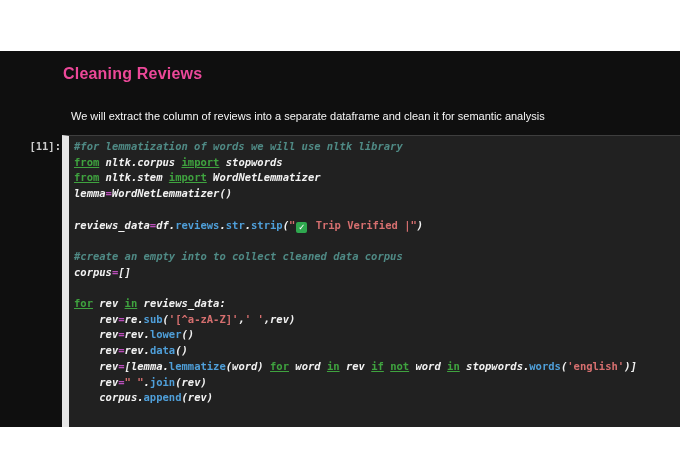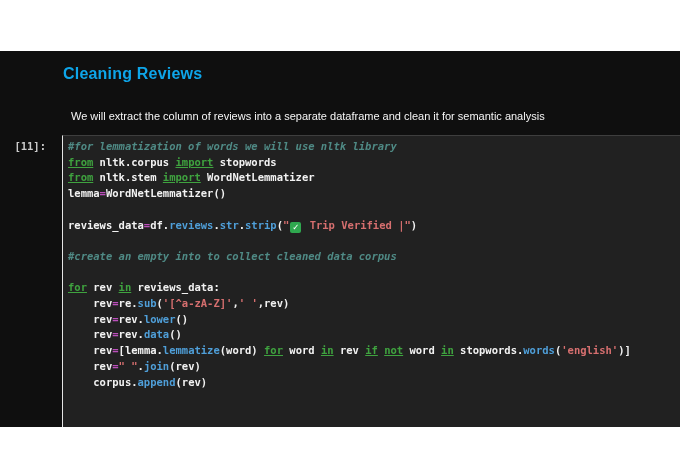--- a/index.html
+++ b/index.html
@@ -6,48 +6,48 @@
   body{
     width:680px;height:459px;overflow:hidden;background:#ffffff;
     font-family:"Liberation Sans", sans-serif;position:relative;
   }
   .dark-area{
     position:absolute;left:0;top:51px;width:680px;height:376px;
     background:#0f0f0f;overflow:hidden;
   }
   .md-title{
     position:absolute;left:63px;top:14px;margin:0;
-    font-size:16px;font-weight:bold;color:#0ea5e9;letter-spacing:0.2px;
+    font-size:16px;font-weight:bold;color:#ec4899;letter-spacing:0.2px;
   }
   .md-sub{
     position:absolute;left:63px;top:51px;margin:8px;
     font-size:11px;font-weight:400;color:#f5f5f5;
   }
   .cell-row{
     position:absolute;left:0;top:84px;right:0;bottom:0;
     display:flex;align-items:stretch;
   }
   .prompt-col{
-    width:62px;flex:0 0 62px;text-align:right;padding:5px 16px 0 0;
+    width:62px;flex:0 0 62px;text-align:right;padding:5px 1px 0 0;
     box-sizing:border-box;
     font-family:"DejaVu Sans Mono", monospace;font-size:10.5px;font-weight:bold;
     color:#cccccc;
   }
   .code-cell{
     flex:1 1 auto;background:#212121;
-    border-top:1px solid #3e3e3e;border-left:1px solid #e5e5e5;
+    border-top:1px solid #3e3e3e;border-left:7px solid #e5e5e5;
     padding:3px 0 0 5px;box-sizing:border-box;overflow:hidden;
   }
   .code-line{
     white-space:pre;
     font-family:"DejaVu Sans Mono", monospace;
     font-size:10.5px;font-weight:bold;line-height:15.7px;
     color:#f2f2f2;
   }
-  .tk-txt{color:#f2f2f2;}
+  .tk-txt{color:#f2f2f2;font-style:italic;}
   .tk-kw{color:#3fa33f;text-decoration:underline;}
   .tk-meth{color:#4f9fd9;}
   .tk-str{color:#d66f6f;}
   .tk-op{color:#bb4fbb;}
   .tk-com{color:#4f8a85;font-style:italic;}
   .tk-emoji{
     display:inline-block;width:11px;height:11px;border-radius:2px;
     background:#2fa84f;color:#ffffff;text-align:center;
     font-family:"DejaVu Sans", sans-serif;font-size:8.5px;line-height:11px;
     vertical-align:-1px;margin:0 2px 0 1px;font-style:normal;
@@ -64,20 +64,21 @@
     <div class="prompt-col">[11]:</div>
     <div class="code-cell">
         <div class="code-line"><span class="tk-com">#for lemmatization of words we will use nltk library</span></div>
         <div class="code-line"><span class="tk-kw">from</span><span class="tk-txt"> nltk.corpus </span><span class="tk-kw">import</span><span class="tk-txt"> stopwords</span></div>
         <div class="code-line"><span class="tk-kw">from</span><span class="tk-txt"> nltk.stem </span><span class="tk-kw">import</span><span class="tk-txt"> WordNetLemmatizer</span></div>
         <div class="code-line"><span class="tk-txt">lemma</span><span class="tk-op">=</span><span class="tk-txt">WordNetLemmatizer()</span></div>
         <div class="code-line">&nbsp;</div>
         <div class="code-line"><span class="tk-txt">reviews_data</span><span class="tk-op">=</span><span class="tk-txt">df.</span><span class="tk-meth">reviews</span><span class="tk-txt">.</span><span class="tk-meth">str</span><span class="tk-txt">.</span><span class="tk-meth">strip</span><span class="tk-txt">(</span><span class="tk-str">"</span><span class="tk-emoji">✓</span><span class="tk-str"> Trip Verified |"</span><span class="tk-txt">)</span></div>
         <div class="code-line">&nbsp;</div>
         <div class="code-line"><span class="tk-com">#create an empty into to collect cleaned data corpus</span></div>
+        <div class="code-line"><span class="tk-txt">corpus</span><span class="tk-op">=</span><span class="tk-txt">[]</span></div>
         <div class="code-line">&nbsp;</div>
         <div class="code-line"><span class="tk-kw">for</span><span class="tk-txt"> rev </span><span class="tk-kw">in</span><span class="tk-txt"> reviews_data:</span></div>
         <div class="code-line"><span class="tk-txt">    rev</span><span class="tk-op">=</span><span class="tk-txt">re.</span><span class="tk-meth">sub</span><span class="tk-txt">(</span><span class="tk-str">'[^a-zA-Z]'</span><span class="tk-txt">,</span><span class="tk-str">' '</span><span class="tk-txt">,rev)</span></div>
         <div class="code-line"><span class="tk-txt">    rev</span><span class="tk-op">=</span><span class="tk-txt">rev.</span><span class="tk-meth">lower</span><span class="tk-txt">()</span></div>
         <div class="code-line"><span class="tk-txt">    rev</span><span class="tk-op">=</span><span class="tk-txt">rev.</span><span class="tk-meth">data</span><span class="tk-txt">()</span></div>
         <div class="code-line"><span class="tk-txt">    rev</span><span class="tk-op">=</span><span class="tk-txt">[lemma.</span><span class="tk-meth">lemmatize</span><span class="tk-txt">(word) </span><span class="tk-kw">for</span><span class="tk-txt"> word </span><span class="tk-kw">in</span><span class="tk-txt"> rev </span><span class="tk-kw">if</span><span class="tk-txt"> </span><span class="tk-kw">not</span><span class="tk-txt"> word </span><span class="tk-kw">in</span><span class="tk-txt"> stopwords.</span><span class="tk-meth">words</span><span class="tk-txt">(</span><span class="tk-str">'english'</span><span class="tk-txt">)]</span></div>
         <div class="code-line"><span class="tk-txt">    rev</span><span class="tk-op">=</span><span class="tk-str">" "</span><span class="tk-txt">.</span><span class="tk-meth">join</span><span class="tk-txt">(rev)</span></div>
         <div class="code-line"><span class="tk-txt">    corpus.</span><span class="tk-meth">append</span><span class="tk-txt">(rev)</span></div>
       </div>
   </div>

